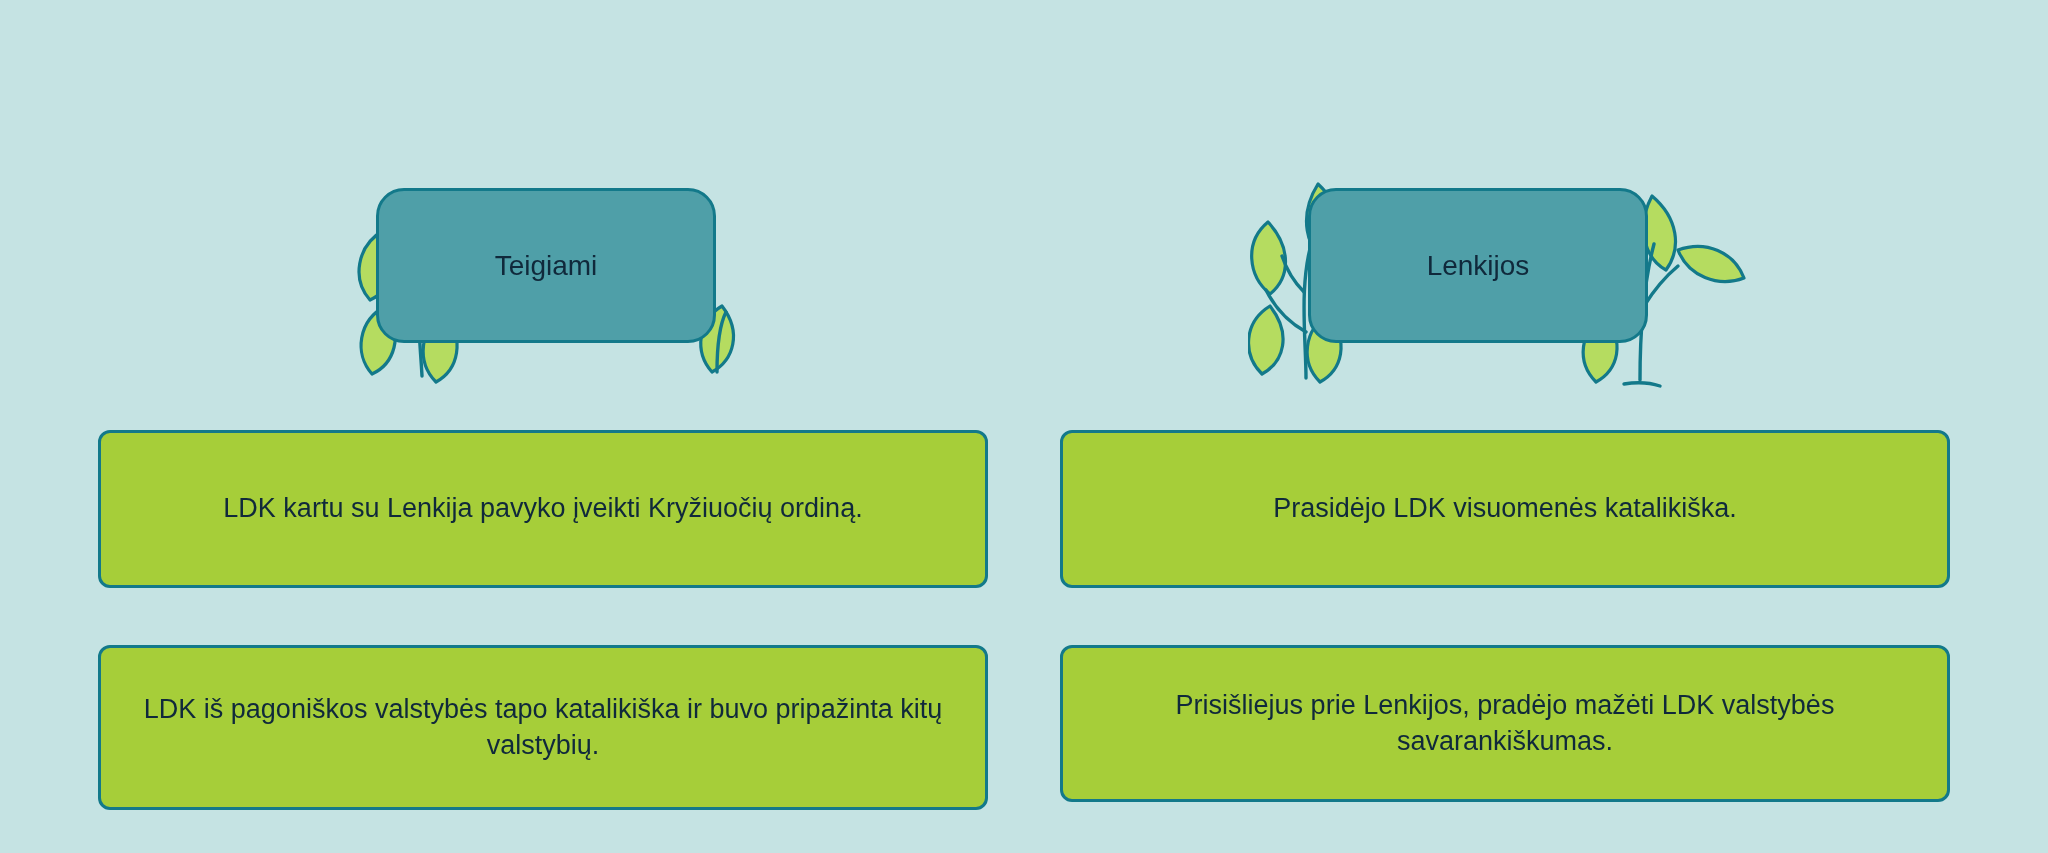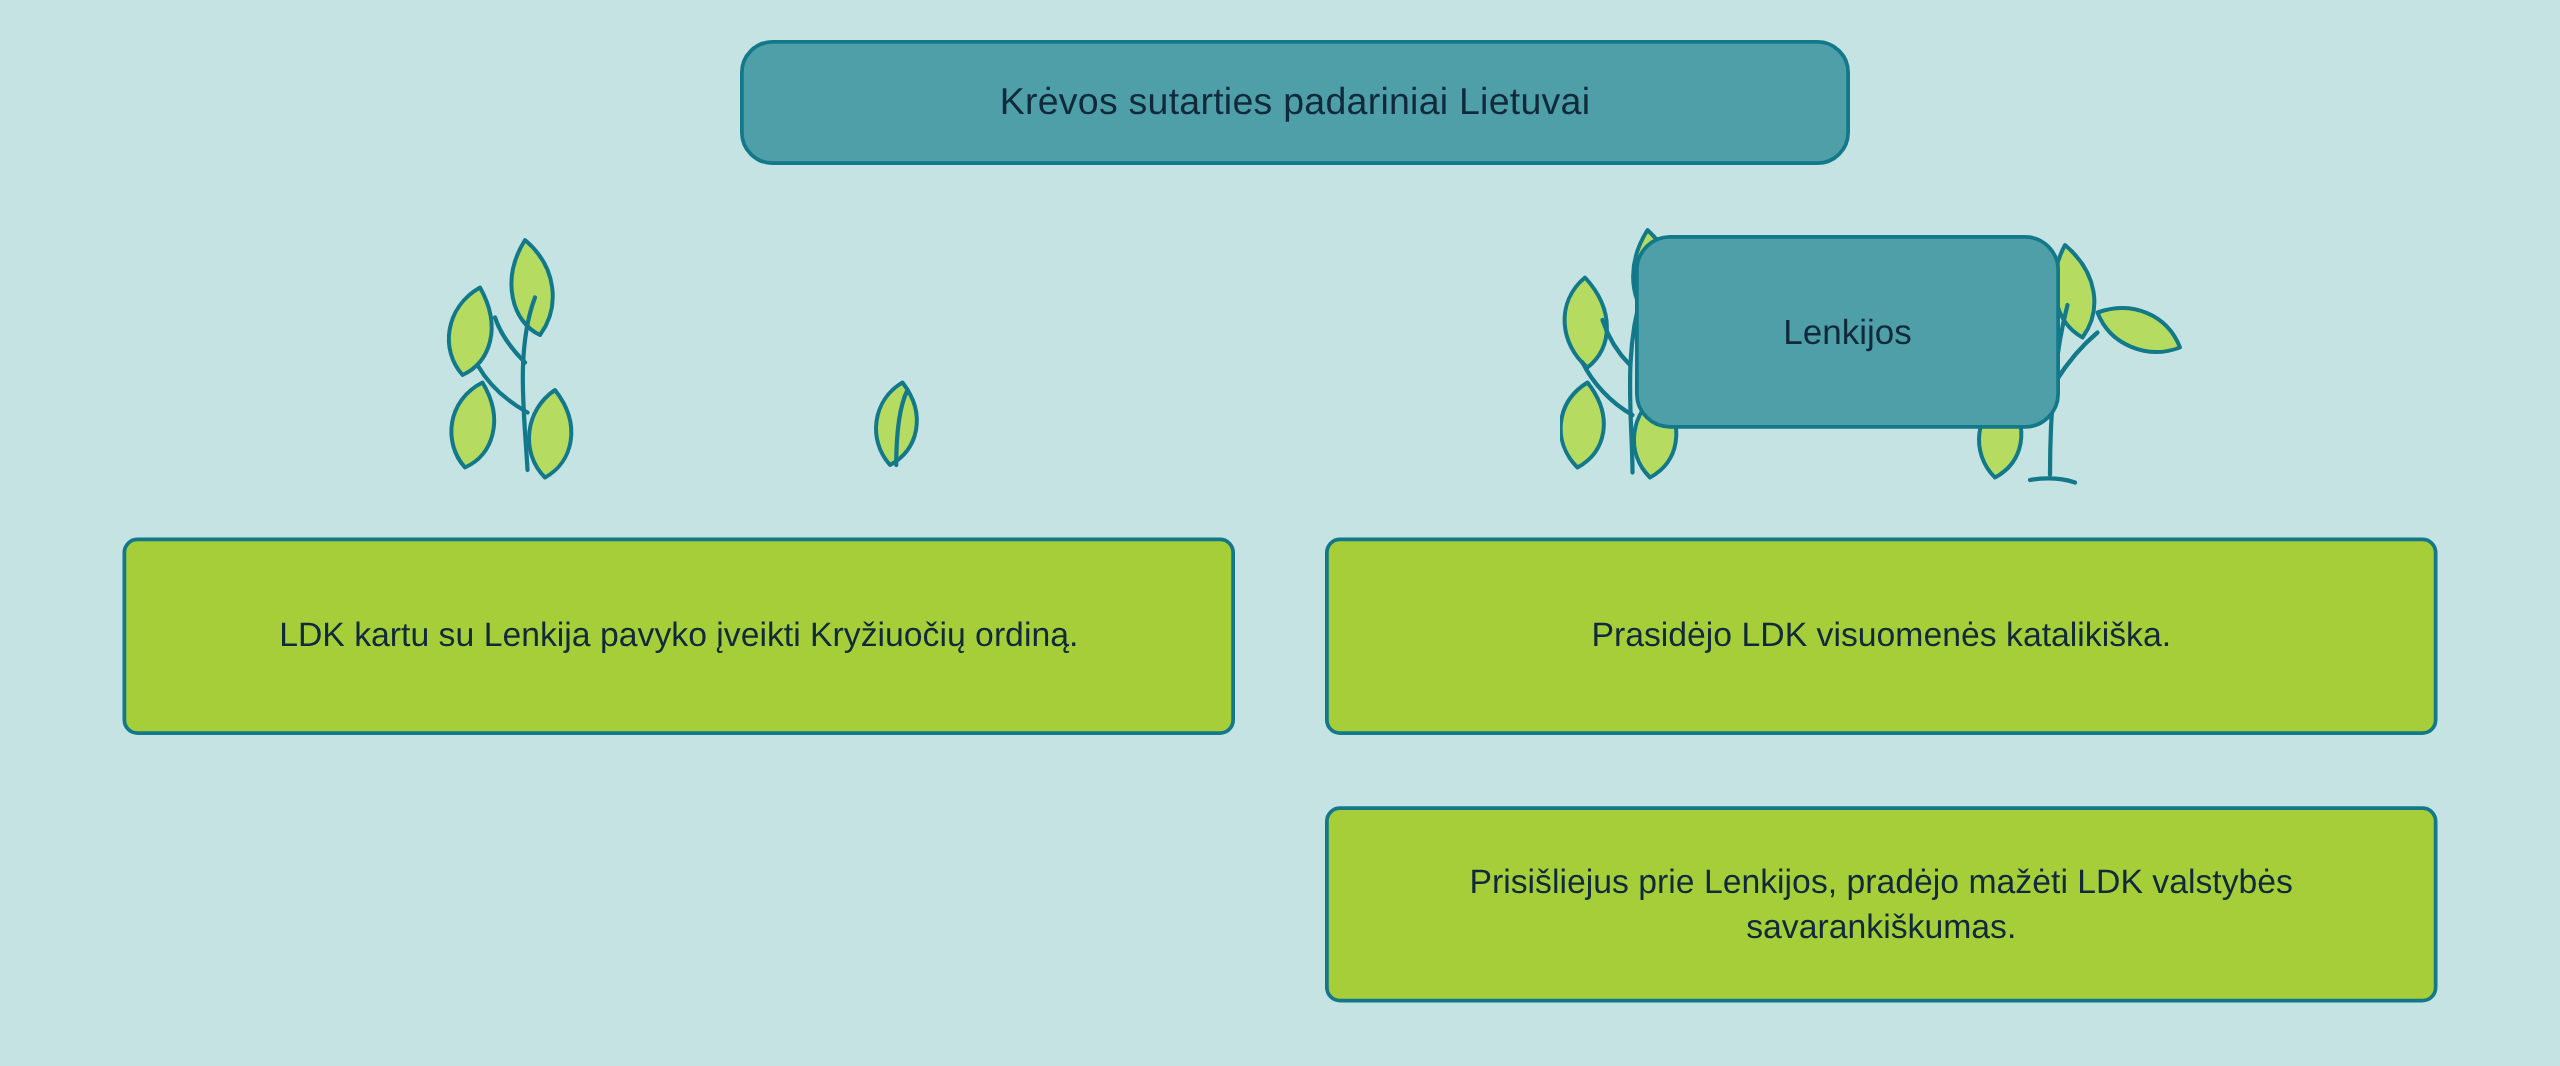--- a/index.html
+++ b/index.html
@@ -103,40 +103,40 @@
   .c-l1 { left: 98px;  top: 430px; width: 890px; height: 158px; }
   .c-r1 { left: 1060px; top: 430px; width: 890px; height: 158px; }
   .c-l2 { left: 98px;  top: 645px; width: 890px; height: 165px; }
   .c-r2 { left: 1060px; top: 645px; width: 890px; height: 157px; }
 </style>
 </head>
 <body>
 
 <div class="stage">
 
-  <div class="title-box">
-    <span class="title-text">Krėvos sutarties padariniai Lietuvai</span>
-  </div>
 
   <div class="cat cat-left">
     <svg class="leafart behind" viewBox="0 0 560 260">
       <g fill="#b5dc60" stroke="#13798a" stroke-width="3.2" stroke-linejoin="round">
         <path d="M68 100 C40 116 36 150 54 170 C76 160 86 132 68 100 Z"></path>
         <path d="M104 62 C84 94 94 128 116 138 C132 116 130 84 104 62 Z"></path>
         <path d="M70 176 C42 190 38 224 56 244 C78 234 88 206 70 176 Z"></path>
         <path d="M128 182 C104 198 100 232 120 252 C142 240 150 210 128 182 Z"></path>
         <path d="M406 176 C382 190 378 222 396 242 C418 230 426 202 406 176 Z"></path>
       </g>
       <g fill="none" stroke="#13798a" stroke-width="3.4" stroke-linecap="round">
         <path d="M106 246 C104 206 96 150 112 108"></path>
         <path d="M106 200 C88 190 74 176 66 162"></path>
         <path d="M104 160 C92 148 84 136 80 124"></path>
         <path d="M401 242 C401 216 403 196 410 182"></path>
       </g>
     </svg>
+    <div class="cat-box">
+      <span class="cat-label">Teigiami</span>
+    </div>
   </div>
 
   <div class="cat cat-right">
     <svg class="leafart behind" viewBox="0 0 560 260">
       <g fill="#b5dc60" stroke="#13798a" stroke-width="3.2" stroke-linejoin="round">
         <path d="M20 92 C-4 112 0 146 22 164 C42 148 44 118 20 92 Z"></path>
         <path d="M70 54 C50 86 58 120 80 132 C98 110 96 78 70 54 Z"></path>
         <path d="M22 176 C-4 192 -6 224 14 244 C36 232 44 204 22 176 Z"></path>
         <path d="M80 184 C56 200 52 232 72 252 C94 240 102 212 80 184 Z"></path>
         <path d="M360 110 C332 110 312 132 312 156 C340 162 362 144 360 110 Z"></path>
@@ -158,17 +158,20 @@
       <span class="cat-label">Lenkijos</span>
     </div>
   </div>
 
   <div class="card c-l1">
     <span class="card-text">LDK kartu su Lenkija pavyko įveikti Kryžiuočių ordiną.</span>
   </div>
   <div class="card c-r1">
     <span class="card-text">Prasidėjo LDK visuomenės katalikiška.</span>
   </div>
+  <div class="card c-l2">
+    <span class="card-text">LDK iš pagoniškos valstybės tapo katalikiška ir buvo pripažinta kitų valstybių.</span>
+  </div>
   <div class="card c-r2">
     <span class="card-text">Prisišliejus prie Lenkijos, pradėjo mažėti LDK valstybės savarankiškumas.</span>
   </div>
 
 </div>
 
 </body></html>

